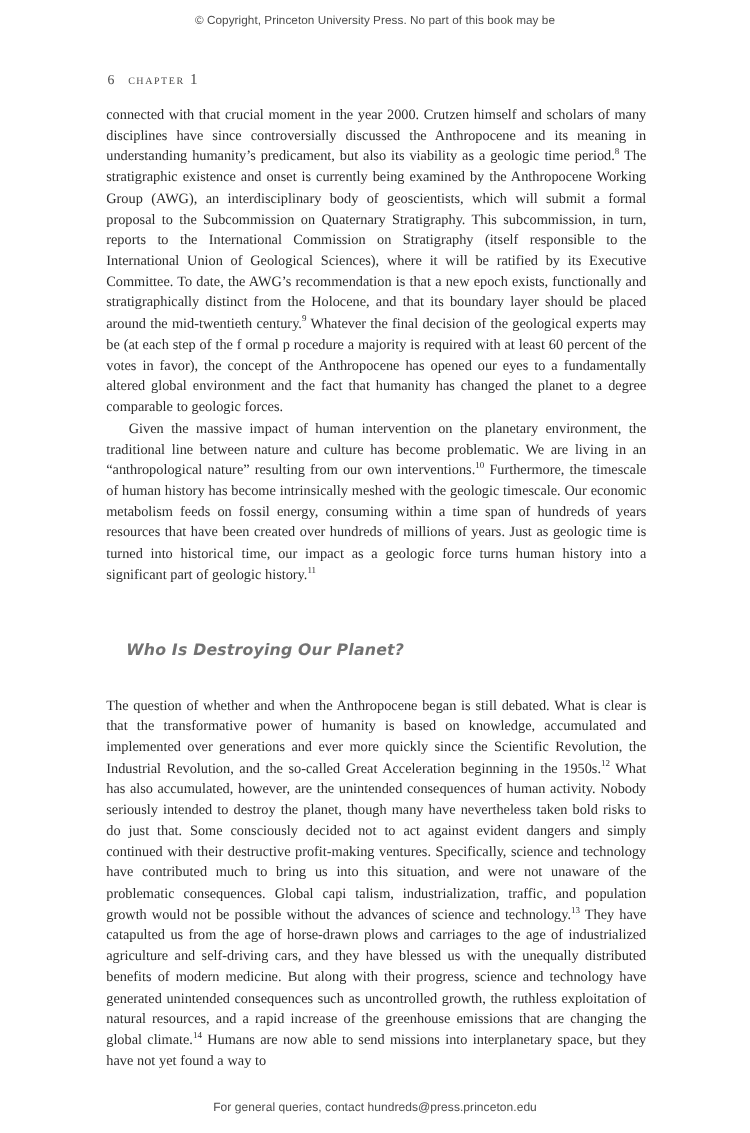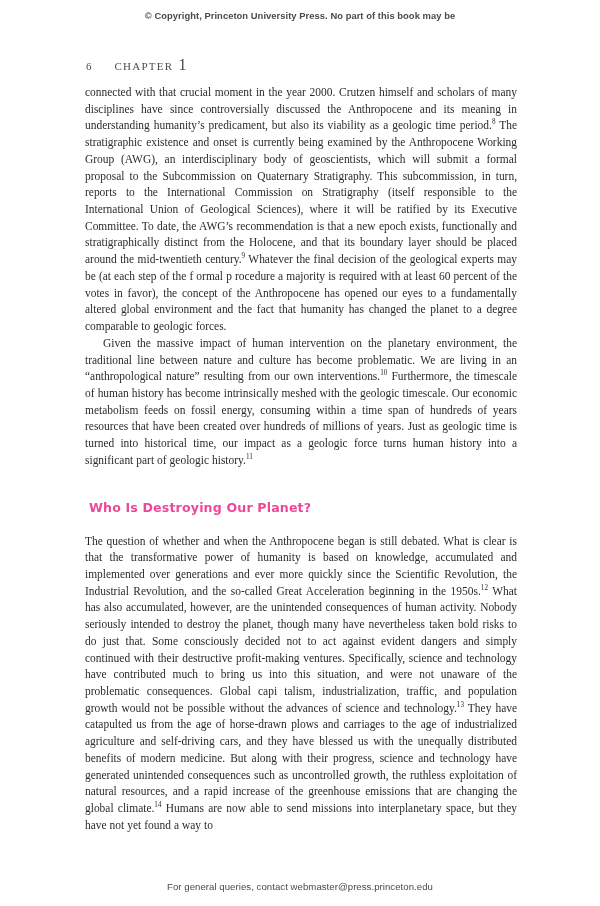--- a/index.html
+++ b/index.html
@@ -27,40 +27,40 @@
     left: 88px;
     top: 9px;
     width: 424px;
     text-align: center;
     font-family: "Liberation Sans", "DejaVu Sans", sans-serif;
     font-size: 9.4px;
     line-height: 13.2px;
     color: #4a4a4a;
     letter-spacing: 0.05px;
   }
-  .copyright-block div { white-space: nowrap; font-weight: bold; }
+  .copyright-block div { white-space: nowrap; }
 
   
   .running-head {
     position: absolute;
     left: 86px;
     top: 56px;
     font-size: 10px;
     color: #4b4b4b;
     letter-spacing: 0.2px;
   }
   .running-head .folio {
     font-size: 11px;
     letter-spacing: 0;
   }
   .running-head .chapter-label {
-    margin-left: 23px;
+    margin-left: 11px;
     font-variant: small-caps;
     text-transform: lowercase;
-    font-size: 16px;
+    font-size: 12px;
     letter-spacing: 1.25px;
   }
 
   
   .text-column {
     position: absolute;
     left: 85px;
     top: 84px;
     width: 432px;
   }
@@ -81,29 +81,30 @@
 
   sup.fn {
     font-size: 7.2px;
     vertical-align: super;
     line-height: 0;
     color: #2b2b2b;
   }
 
   
   h2.section-heading {
-    margin: 4px;
+    margin: 16px;
     font-family: "DejaVu Sans", "Liberation Sans", sans-serif;
     font-size: 12.6px;
     font-weight: bold;
-    color: #ec4899;
+    color: #737373;
     letter-spacing: 0.15px;
     line-height: 16px;
     padding-top: 27px;
     padding-bottom: 13px;
+    font-style: italic;
   }
 
   
   .footer-note {
     position: absolute;
     left: 0;
     right: 0;
     top: 881px;
     text-align: center;
     font-family: "Liberation Sans", "DejaVu Sans", sans-serif;
@@ -130,15 +131,15 @@
     <p class="body-par"><span>connected with that crucial moment in the year 2000. Crutzen himself and scholars of many disciplines have since controversially discussed the Anthropocene and its meaning in understanding humanity’s predicament, but also its viability as a geologic time period.</span><sup class="fn">8</sup><span> The stratigraphic existence and onset is currently being examined by the Anthropocene Working Group (AWG), an interdisciplinary body of geoscientists, which will submit a formal proposal to the Subcommission on Quaternary Stratigraphy. This subcommission, in turn, reports to the International Commission on Stratigraphy (itself responsible to the International Union of Geological Sciences), where it will be ratified by its Executive Committee. To date, the AWG’s recommendation is that a new epoch exists, functionally and stratigraphically distinct from the Holocene, and that its boundary layer should be placed around the mid-twentieth century.</span><sup class="fn">9</sup><span> Whatever the final decision of the geological experts may be (at each step of the f ormal p rocedure a majority is required with at least 60 percent of the votes in favor), the concept of the Anthropocene has opened our eyes to a fundamentally altered global environment and the fact that humanity has changed the planet to a degree comparable to geologic forces.</span></p>
 
     <p class="body-par indent"><span>Given the massive impact of human intervention on the planetary environment, the traditional line between nature and culture has become problematic. We are living in an “anthropological nature” resulting from our own interventions.</span><sup class="fn">10</sup><span> Furthermore, the timescale of human history has become intrinsically meshed with the geologic timescale. Our economic metabolism feeds on fossil energy, consuming within a time span of hundreds of years resources that have been created over hundreds of millions of years. Just as geologic time is turned into historical time, our impact as a geologic force turns human history into a significant part of geologic history.</span><sup class="fn">11</sup><span></span></p>
 
     <h2 class="section-heading">Who Is Destroying Our Planet?</h2>
 
     <p class="body-par"><span>The question of whether and when the Anthropocene began is still debated. What is clear is that the transformative power of humanity is based on knowledge, accumulated and implemented over generations and ever more quickly since the Scientific Revolution, the Industrial Revolution, and the so-called Great Acceleration beginning in the 1950s.</span><sup class="fn">12</sup><span> What has also accumulated, however, are the unintended consequences of human activity. Nobody seriously intended to destroy the planet, though many have nevertheless taken bold risks to do just that. Some consciously decided not to act against evident dangers and simply continued with their destructive profit-making ventures. Specifically, science and technology have contributed much to bring us into this situation, and were not unaware of the problematic consequences. Global capi talism, industrialization, traffic, and population growth would not be possible without the advances of science and technology.</span><sup class="fn">13</sup><span> They have catapulted us from the age of horse-drawn plows and carriages to the age of industrialized agriculture and self-driving cars, and they have blessed us with the unequally distributed benefits of modern medicine. But along with their progress, science and technology have generated unintended consequences such as uncontrolled growth, the ruthless exploitation of natural resources, and a rapid increase of the greenhouse emissions that are changing the global climate.</span><sup class="fn">14</sup><span> Humans are now able to send missions into interplanetary space, but they have not yet found a way to</span></p>
 
   </div>
 
-  <div class="footer-note">For general queries, contact webmaster@press.princeton.edu</div>
+  <div class="footer-note">For general queries, contact hundreds@press.princeton.edu</div>
 
 </div>
 
 </body></html>

